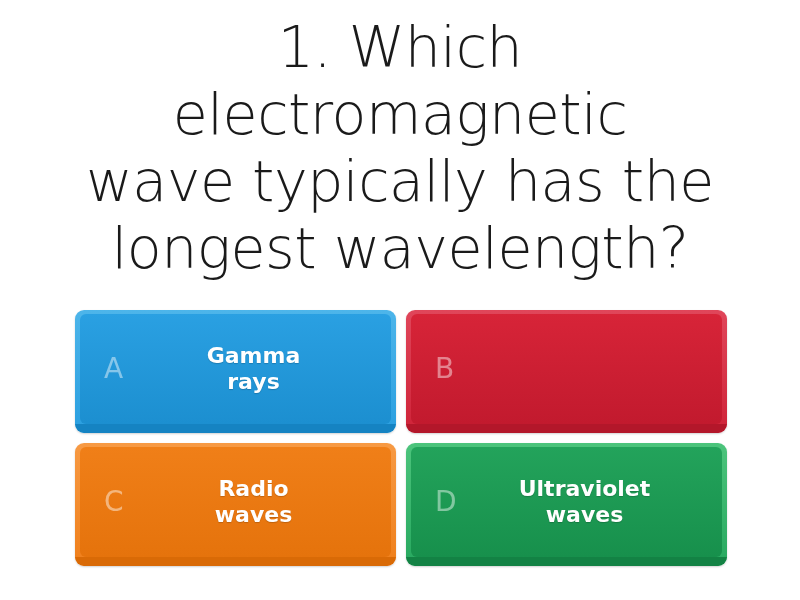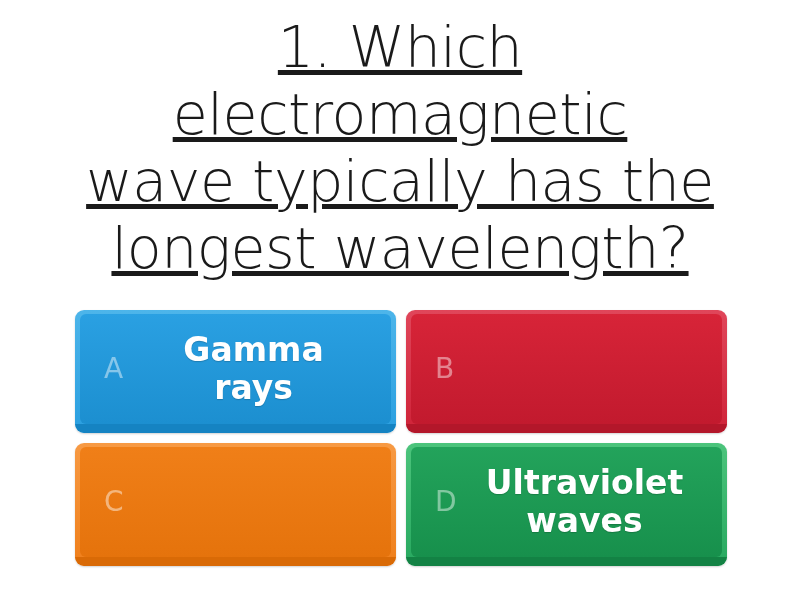--- a/index.html
+++ b/index.html
@@ -29,21 +29,20 @@
   .question-text {
     width: 640px;
     text-align: center;
     color: #1a1a1a;
     font-family: "DejaVu Sans", "Liberation Sans", sans-serif;
     font-weight: 300;
     font-size: 57px;
     line-height: 1.18;
     letter-spacing: -0.5px;
     white-space: pre-line;
-    text-decoration: underline;
   }
 
   
   .answers-grid {
     position: absolute;
     left: 75px;
     top: 310px;
     width: 652px;
     height: 256px;
     display: grid;
@@ -82,21 +81,21 @@
     line-height: 1;
     user-select: none;
   }
   .answer-label {
     width: 100%;
     padding-left: 46px;
     padding-right: 10px;
     box-sizing: border-box;
     text-align: center;
     color: #ffffff;
-    font-size: 33px;
+    font-size: 22px;
     font-weight: bold;
     line-height: 1.16;
     text-shadow: 0 1px 1px rgba(0,0,0,0.18);
     white-space: pre-line;
   }
 
   
   .c-blue   { background: linear-gradient(#4db5ea, #2a9fe0); }
   .c-blue   .answer-inner { background: linear-gradient(#2aa0e2, #1c8fd0); }
   .c-red    { background: linear-gradient(#e0465a, #cf2338); }
@@ -145,20 +144,22 @@
 
   <div class="answer-btn c-red">
     <div class="answer-inner">
       <span class="answer-letter">B</span>
     </div>
   </div>
 
   <div class="answer-btn c-orange">
     <div class="answer-inner">
       <span class="answer-letter">C</span>
+      <span class="answer-label">Radio
+waves</span>
     </div>
   </div>
 
   <div class="answer-btn c-green">
     <div class="answer-inner">
       <span class="answer-letter">D</span>
       <span class="answer-label">Ultraviolet
 waves</span>
     </div>
   </div>

